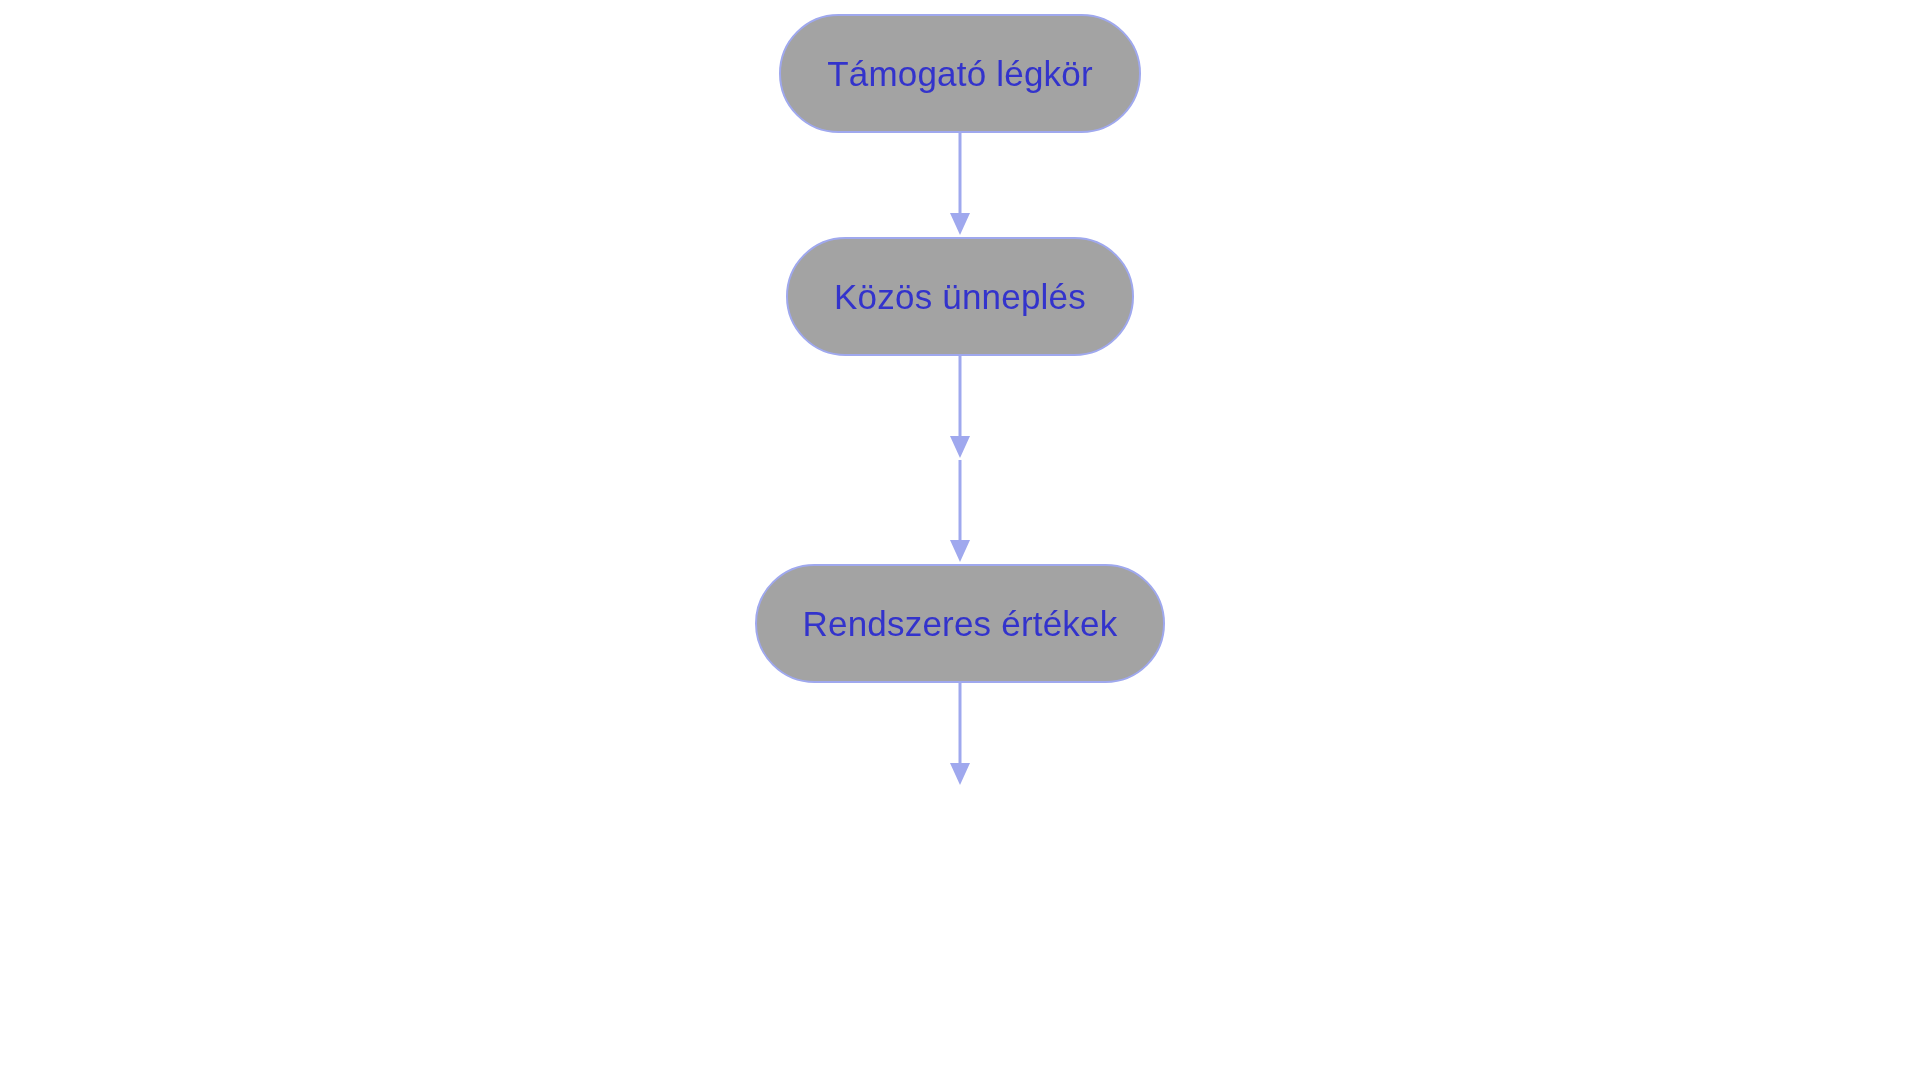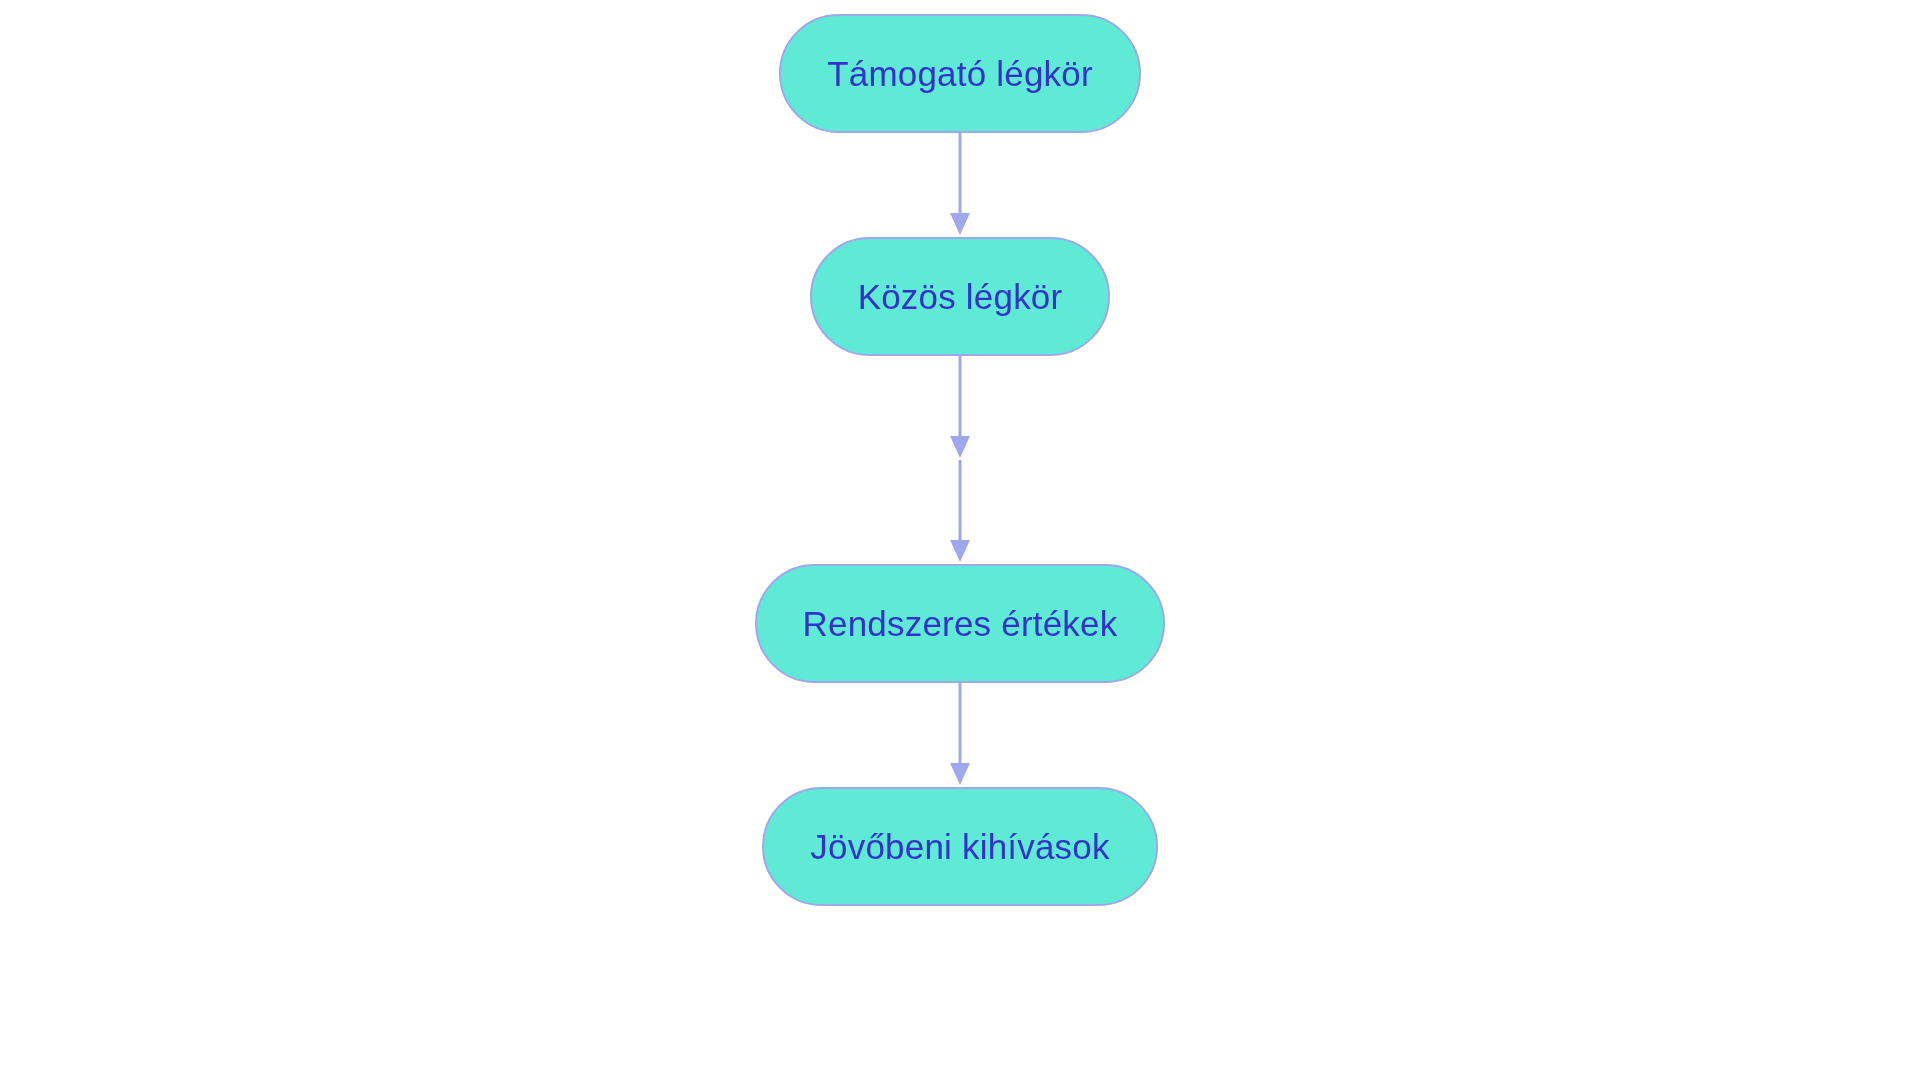--- a/index.html
+++ b/index.html
@@ -38,21 +38,21 @@
 
   
   .node {
     position: relative;
     display: flex;
     align-items: center;
     justify-content: flex-end;
     box-sizing: border-box;
     height: 119px;
     padding: 0 46px;
-    background: #5eead4;
+    background: #a3a3a3;
     border: 2px solid #9fa8ee;
     border-radius: 999px;
     white-space: nowrap;
     flex: 0 0 auto;
   }
 
   .node-label {
     font-family: "Liberation Sans", sans-serif;
     font-size: 35px;
     font-weight: 400;
@@ -89,21 +89,21 @@
     </div>
 
     <div class="connector">
       <svg viewBox="0 0 40 104" xmlns="http://www.w3.org/2000/svg">
         <line x1="20" y1="0" x2="20" y2="82" stroke="#9fa8ee" stroke-width="3"></line>
         <polygon points="10,80 30,80 20,102" fill="#9fa8ee"></polygon>
       </svg>
     </div>
 
     <div class="node">
-      <span class="node-label">Közös légkör</span>
+      <span class="node-label">Közös ünneplés</span>
     </div>
 
     <div class="connector">
       <svg viewBox="0 0 40 104" xmlns="http://www.w3.org/2000/svg">
         <line x1="20" y1="0" x2="20" y2="82" stroke="#9fa8ee" stroke-width="3"></line>
         <polygon points="10,80 30,80 20,102" fill="#9fa8ee"></polygon>
       </svg>
     </div>
 
 
@@ -118,18 +118,15 @@
       <span class="node-label">Rendszeres értékek</span>
     </div>
 
     <div class="connector">
       <svg viewBox="0 0 40 104" xmlns="http://www.w3.org/2000/svg">
         <line x1="20" y1="0" x2="20" y2="82" stroke="#9fa8ee" stroke-width="3"></line>
         <polygon points="10,80 30,80 20,102" fill="#9fa8ee"></polygon>
       </svg>
     </div>
 
-    <div class="node">
-      <span class="node-label">Jövőbeni kihívások</span>
-    </div>
 
   </div>
 </div>
 
 </body></html>

